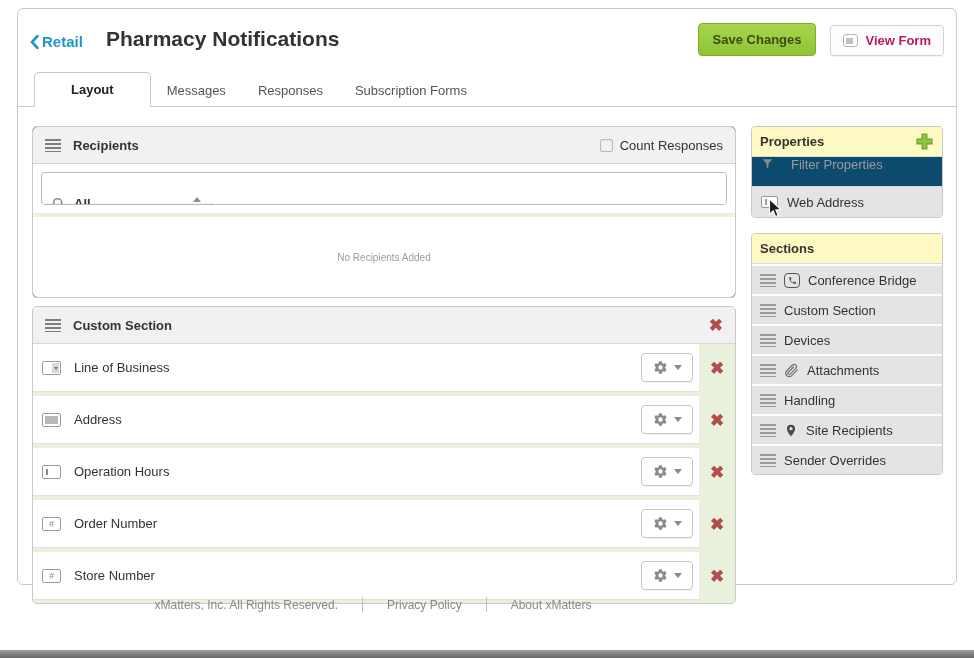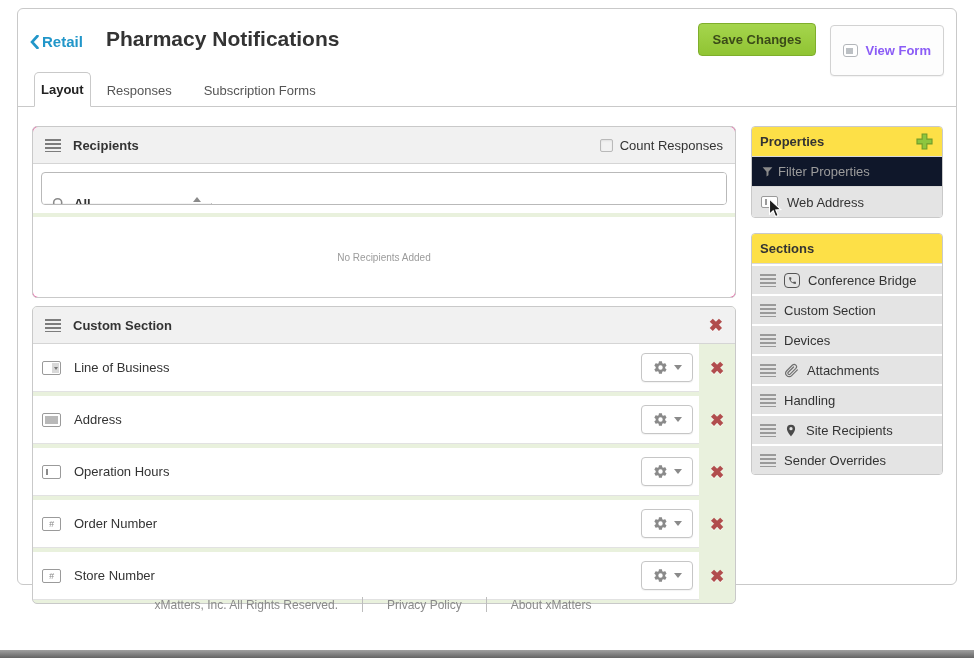--- a/index.html
+++ b/index.html
@@ -11,33 +11,33 @@
   .app-card { position:absolute; left:17px; top:8px; width:940px; height:577px;
     background:#fff; border:1px solid #c9c9c9; border-radius:6px; }
 
   
   .back-link { position:absolute; left:12px; top:24px; display:flex; align-items:center; gap:3px;
     color:#2196c9; font-size:15px; font-weight:bold; cursor:pointer; }
   .page-title { position:absolute; left:88px; top:18px; font-size:21px; font-weight:bold; color:#333; }
   .hdr-buttons { position:absolute; top:14px; right:12px; display:flex; gap:14px; align-items:flex-start; }
   .btn-save { background:linear-gradient(#a5d54d,#90c433); border:1px solid #7fae2c; border-radius:4px;
     color:#3a4a18; font-weight:bold; font-size:13px; padding:8px 14px; cursor:pointer; }
-  .btn-view { background:#fdfdfd; border:1px solid #d2d2d2; border-radius:4px; color:#8b5cf6;
-    font-weight:bold; font-size:13px; padding:17px 12px; margin-top:2px; display:flex; align-items:center; gap:7px;
+  .btn-view { background:#fdfdfd; border:1px solid #d2d2d2; border-radius:4px; color:#be185d;
+    font-weight:bold; font-size:13px; padding:7px 12px; margin-top:2px; display:flex; align-items:center; gap:7px;
     box-shadow:0 1px 1px rgba(0,0,0,.05); cursor:pointer; }
   .viewform-icon { display:inline-block; width:15px; height:13px; border:1px solid #b3b6ba; border-radius:3px;
     background:#fff; position:relative; }
   .viewform-icon::after { content:""; position:absolute; left:2px; bottom:2px; width:7px; height:6px; background:#bcc0c4; }
 
   
   .tabbar { position:absolute; left:0; top:64px; width:100%; height:34px; border-bottom:1px solid #c9c9c9; }
   .tabs { position:absolute; left:16px; bottom:-1px; display:flex; align-items:flex-end; }
   .tab { font-size:13px; color:#555; padding:9px 16px; cursor:pointer; }
   .tab.active { background:#fff; border:1px solid #c9c9c9; border-bottom:1px solid #fff;
-    border-radius:5px 5px 0 0; font-weight:bold; color:#222; padding:9px 6px; }
+    border-radius:5px 5px 0 0; font-weight:bold; color:#222; padding:9px 36px; }
 
   
   .drag-handle { width:16px; height:13px; flex:0 0 16px;
     background:repeating-linear-gradient(#7d7d7d 0 2px, transparent 2px 4px); }
   .drag-handle.light { background:repeating-linear-gradient(#9a9a9a 0 2px, transparent 2px 4px); }
   .x-btn { color:#b14d4d; font-size:17px; font-weight:bold; line-height:1; cursor:pointer;
     text-shadow:0 1px 0 rgba(255,255,255,.6); }
 
   
   .card { position:absolute; left:14px; width:704px; border:1px solid #c9c9c9; border-radius:5px; background:#ec4899; }
@@ -82,24 +82,24 @@
   .ficon.select::before { content:""; position:absolute; top:5px; right:2.5px; z-index:1;
     border-left:2.5px solid transparent; border-right:2.5px solid transparent; border-top:3px solid #777; }
   .ficon.textarea::after { content:""; position:absolute; inset:2px; background:#b9b9b9; }
   .ficon.text::after { content:""; position:absolute; left:3px; top:3px; width:1.5px; height:6px; background:#8a8a8a; }
   .ficon.number { font-size:9px; color:#8a8a8a; text-align:center; line-height:12px; font-style:italic; }
 
   
   .sidebar { position:absolute; left:733px; top:117px; width:192px; }
   .panel { border:1px solid #c9c9c9; border-radius:4px; background:#fff; overflow:hidden; }
   .panel-head { display:flex; align-items:center; height:30px; padding:0 8px;
-    border-bottom:1px solid #d9d9d9; background:#fde047; }
+    border-bottom:1px solid #d9d9d9; background:#fef9c3; }
   .panel-head .title { font-size:13px; font-weight:bold; color:#333; flex:1; }
-  .filter-row { display:flex; align-items:center; gap:4px; height:30px; padding:0 9px;
-    border-bottom:1px solid #d9d9d9; background:#0f172a; cursor:text; }
+  .filter-row { display:flex; gap:17px; height:30px; padding:0 9px;
+    border-bottom:1px solid #d9d9d9; background:#0c4a6e; cursor:text; }
   .filter-ph { color:#9b9b9b; font-size:13px; }
   .gray-item { display:flex; align-items:center; gap:9px; height:30px; padding:0 9px; background:#e4e4e4;
     font-size:13px; color:#333; cursor:pointer; }
   .webaddr-icon { position:relative; width:17px; height:12px; border:1px solid #9a9a9a; border-radius:2px; background:#fdfdfd; }
   .webaddr-icon::after { content:""; position:absolute; left:3px; top:2px; width:1.5px; height:6px; background:#9a9a9a; }
   .sections-panel { margin-top:15px; }
   .section-item { display:flex; align-items:center; gap:8px; height:30px; padding:0 8px; background:#e4e4e4;
     border-top:2px solid #fff; font-size:13px; color:#333; cursor:pointer; }
   .section-item:first-of-type { border-top:none; }
   .phonebox { width:16px; height:15px; border:1.5px solid #555; border-radius:4px;
@@ -134,20 +134,21 @@
       <button class="btn-save">Save Changes</button>
       <button class="btn-view">
         <span class="viewform-icon"></span>
         <span>View Form</span>
       </button>
     </div>
 
     <div class="tabbar">
       <div class="tabs">
         <div class="tab active">Layout</div>
+        <div class="tab">Messages</div>
         <div class="tab">Responses</div>
         <div class="tab">Subscription Forms</div>
       </div>
     </div>
 
     <div class="card recipients-card">
       <div class="card-head">
         <span class="drag-handle"></span>
         <span class="title">Recipients</span>
         <span class="count-wrap">

